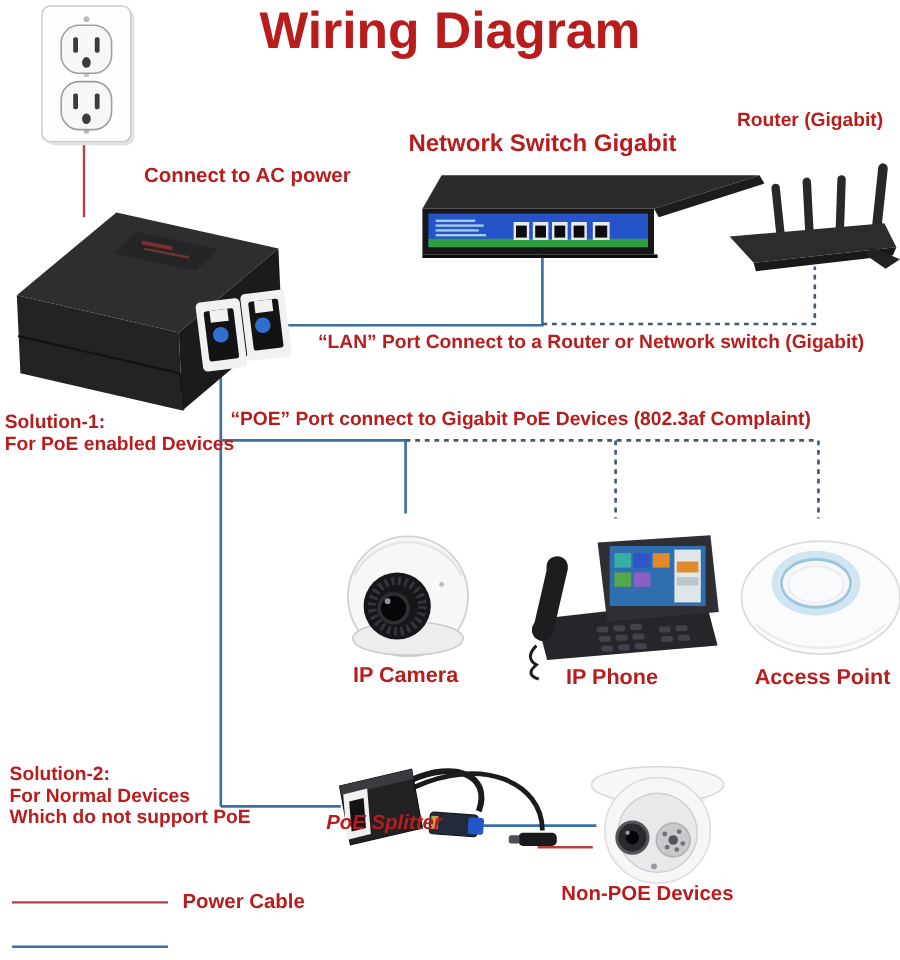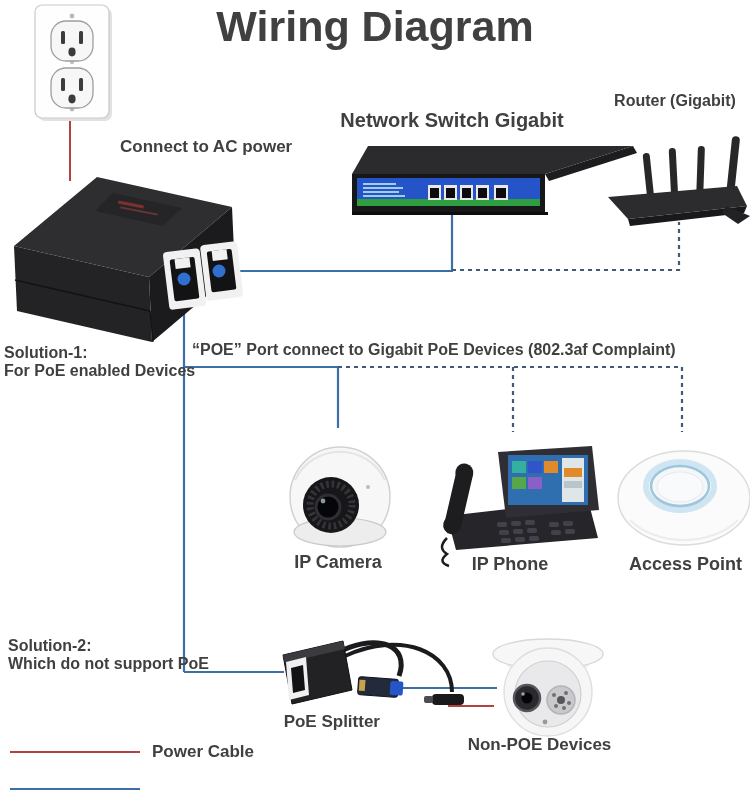--- a/index.html
+++ b/index.html
@@ -1,34 +1,34 @@
 <!DOCTYPE html>
 <html><head>
 <meta charset="utf-8">
 <style>
   html,body{margin:0;padding:0;background:#ffffff;}
   #canvas{
     position:relative;width:750px;height:800px;background:#ffffff;overflow:hidden;
-    font-family:"Liberation Sans","DejaVu Sans",sans-serif;color:#404040;
+    font-family:"Liberation Sans","DejaVu Sans",sans-serif;color:#b91c1c;
   }
   #wires{position:absolute;left:0;top:0;width:750px;height:800px;}
   .lbl{position:absolute;font-weight:700;white-space:nowrap;}
   .title{left:0;top:2px;width:750px;text-align:center;font-size:43px;font-weight:800;letter-spacing:0px;}
   .lbl-ac{left:120px;top:137px;font-size:17px;}
   .lbl-switch{left:327px;top:109px;width:250px;text-align:center;font-size:20px;}
   .lbl-router{left:600px;top:92px;width:150px;text-align:center;font-size:16px;}
   .lbl-lan{left:265px;top:277px;font-size:16px;}
   .lbl-poe{left:192px;top:341px;font-size:16px;}
   .sol{position:absolute;font-weight:700;font-size:16px;line-height:18px;}
   .sol1{left:4px;top:344px;}
   .sol2{left:8px;top:637px;}
   .lbl-ipcam{left:278px;top:552px;width:120px;text-align:center;font-size:18px;}
   .lbl-ipphone{left:450px;top:554px;width:120px;text-align:center;font-size:18px;}
   .lbl-ap{left:618px;top:554px;width:135px;text-align:center;font-size:18px;}
-  .lbl-splitter{left:260px;top:712px;width:120px;text-align:right;font-size:17px;}
+  .lbl-splitter{left:260px;top:676px;width:120px;text-align:center;font-size:17px;font-style:italic;}
   .lbl-nonpoe{left:457px;top:735px;width:165px;text-align:center;font-size:17px;}
   .lbl-leg1{left:152px;top:742px;font-size:17px;}
   .lbl-leg2{left:152px;top:779px;font-size:17px;}
 </style>
 </head>
 <body>
 
 <div id="canvas">
 
 <svg id="wires" xmlns="http://www.w3.org/2000/svg" viewBox="0 0 750 800">
@@ -235,29 +235,31 @@
       <circle cx="564" cy="708" r="2" fill="#70707a"></circle>
     </g>
     <circle cx="545" cy="722" r="2.4" fill="#9a9a9e"></circle>
   </g>
 </svg>
 
   <div class="lbl title">Wiring Diagram</div>
   <div class="lbl lbl-ac">Connect to AC power</div>
   <div class="lbl lbl-switch">Network Switch Gigabit</div>
   <div class="lbl lbl-router">Router (Gigabit)</div>
+  <div class="lbl lbl-lan">“LAN” Port Connect to a Router or Network switch (Gigabit)</div>
   <div class="lbl lbl-poe">“POE” Port connect to Gigabit PoE Devices (802.3af Complaint)</div>
 
   <div class="sol sol1">
     <div>Solution-1:</div>
     <div>For PoE enabled Devices</div>
   </div>
 
   <div class="sol sol2">
     <div>Solution-2:</div>
+    <div>For Normal Devices</div>
     <div>Which do not support PoE</div>
   </div>
 
   <div class="lbl lbl-ipcam">IP Camera</div>
   <div class="lbl lbl-ipphone">IP Phone</div>
   <div class="lbl lbl-ap">Access Point</div>
   <div class="lbl lbl-splitter">PoE Splitter</div>
   <div class="lbl lbl-nonpoe">Non-POE Devices</div>
   <div class="lbl lbl-leg1">Power Cable</div>
 </div>

